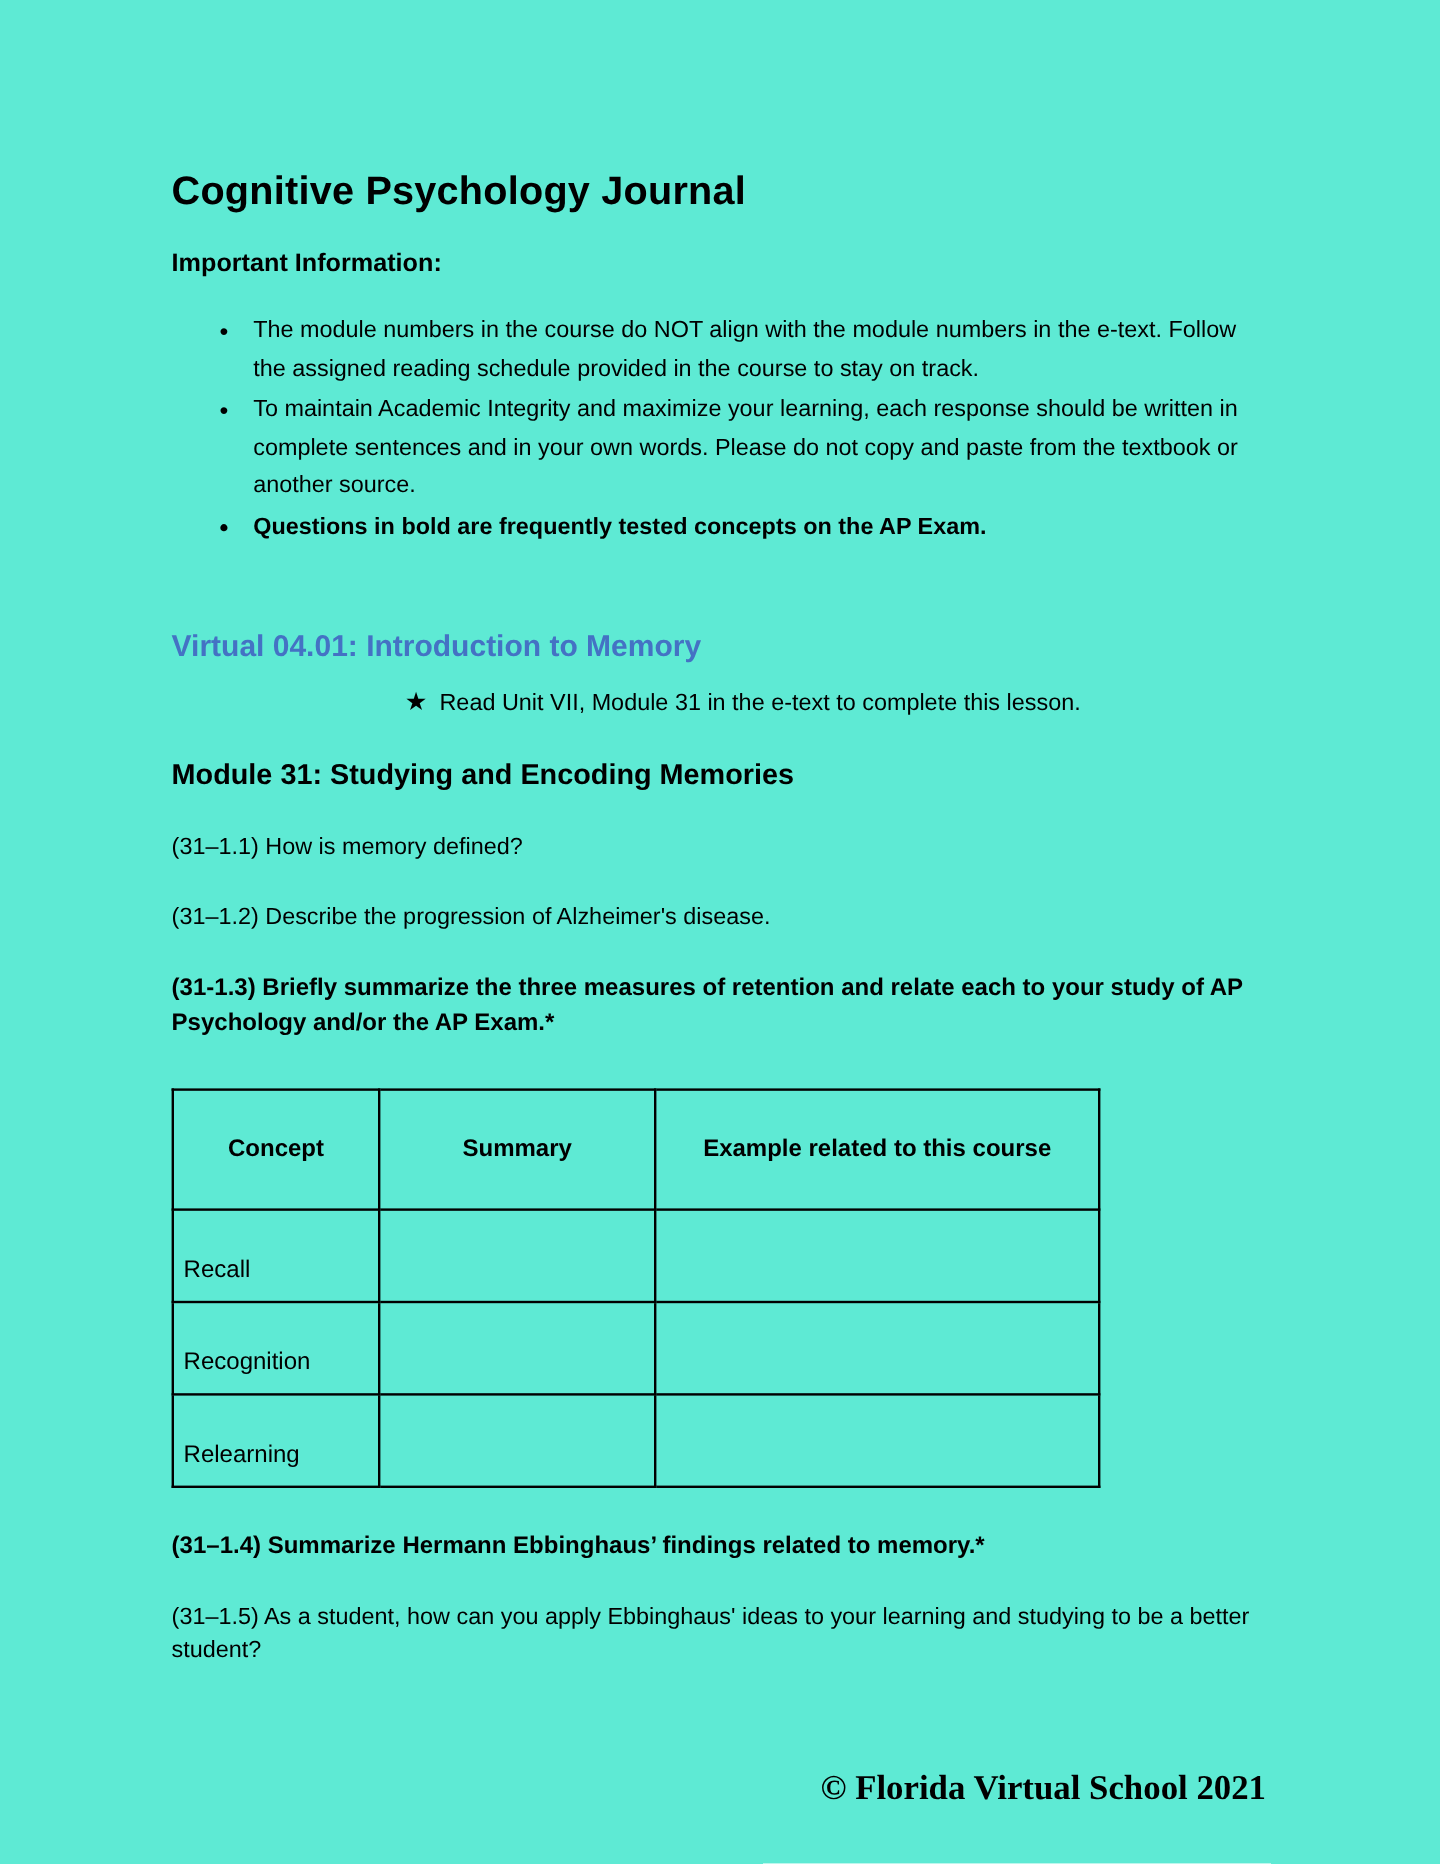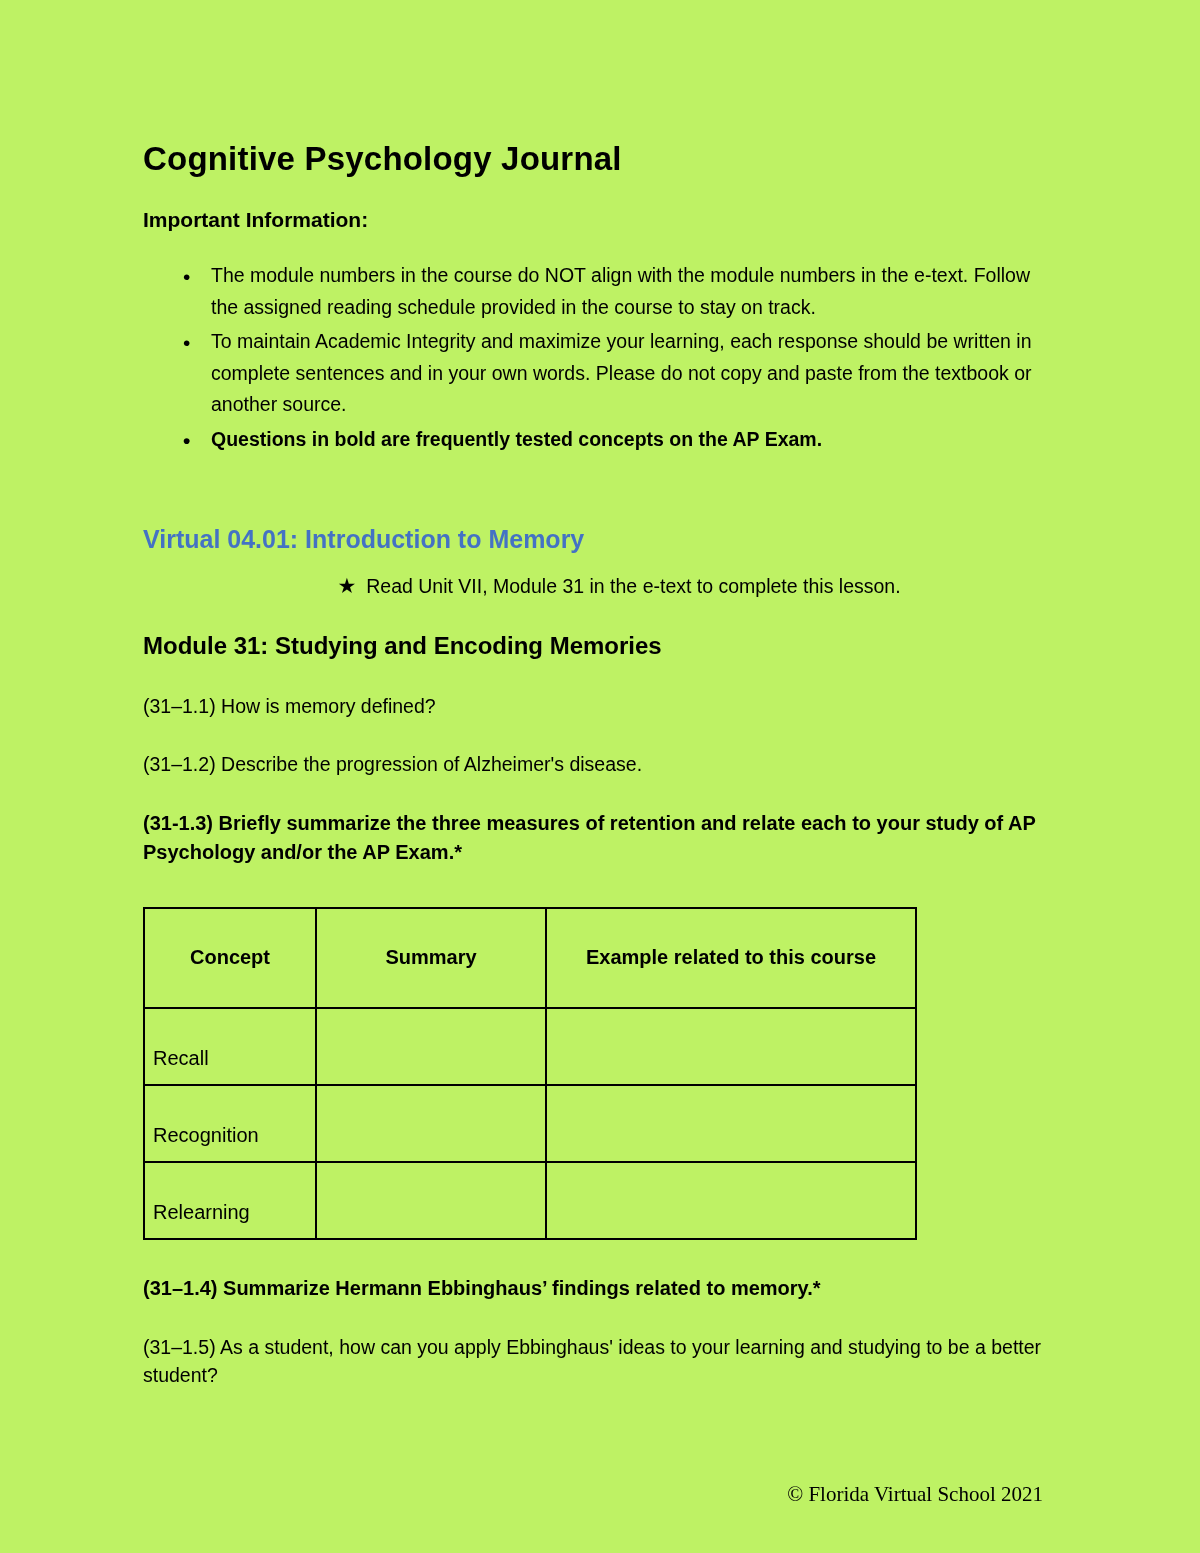--- a/index.html
+++ b/index.html
@@ -5,21 +5,21 @@
   html, body {
     margin: 0;
     padding: 0;
     background: #ffffff;
   }
   .page {
     position: relative;
     width: 1200px;
     min-height: 1553px;
     box-sizing: border-box;
-    background: #bef264;
+    background: #5eead4;
     color: #000000;
     font-family: "Liberation Sans", sans-serif;
     padding: 140px 145px 120px 143px;
   }
   .doc-title {
     font-size: 33px;
     font-weight: bold;
     margin: 0 0 30px 0;
     letter-spacing: 0.2px;
   }
@@ -106,25 +106,25 @@
     height: 77px;
     vertical-align: bottom;
     padding: 6px 8px 14px 8px;
   }
   table.retention-table td.row-label {
     font-size: 20px;
     font-weight: normal;
   }
   .footer-copyright {
     position: absolute;
-    right: 157px;
+    right: 145px;
     bottom: 46px;
     font-family: "Liberation Serif", serif;
-    font-weight: normal;
-    font-size: 21px;
+    font-weight: bold;
+    font-size: 29px;
   }
 </style>
 </head>
 <body>
 
 <div class="page">
 
   <h1 class="doc-title">Cognitive Psychology Journal</h1>
 
   <h2 class="section-heading">Important Information:</h2>

